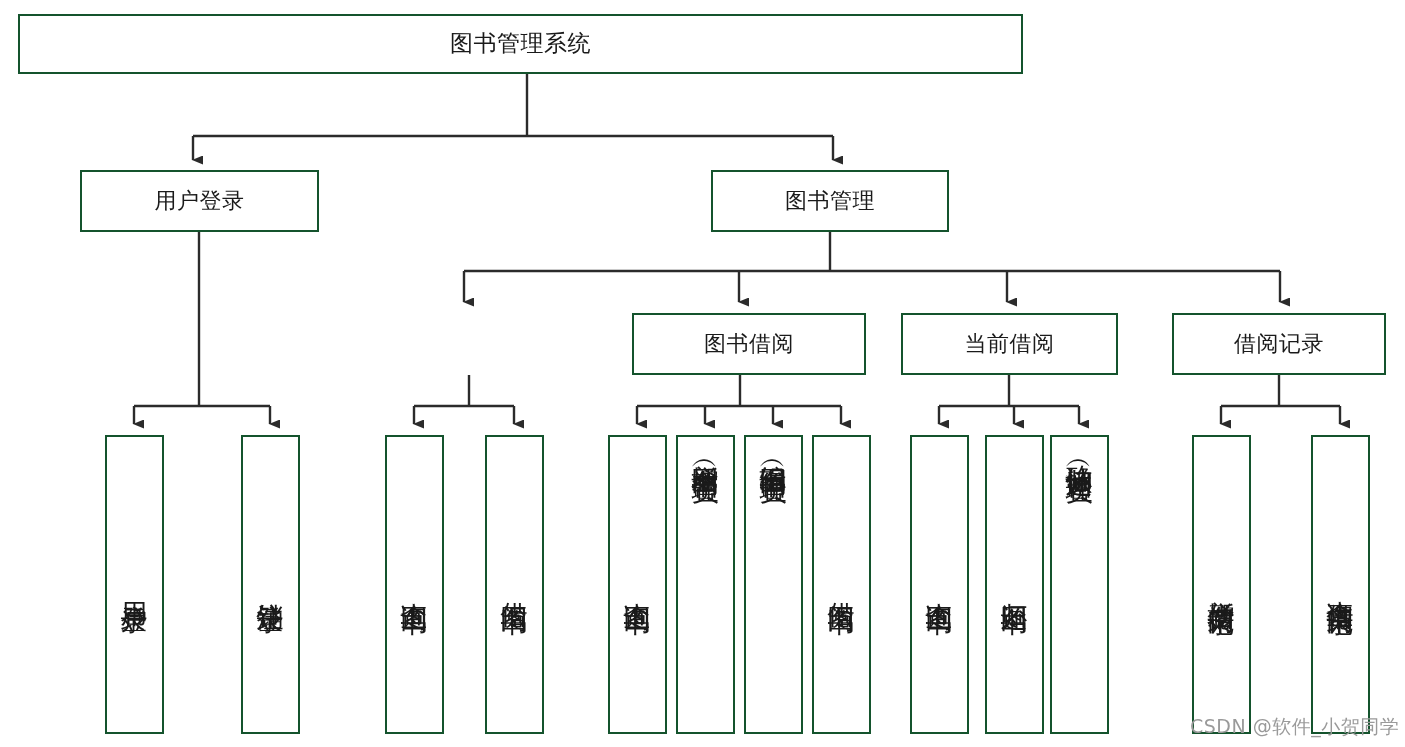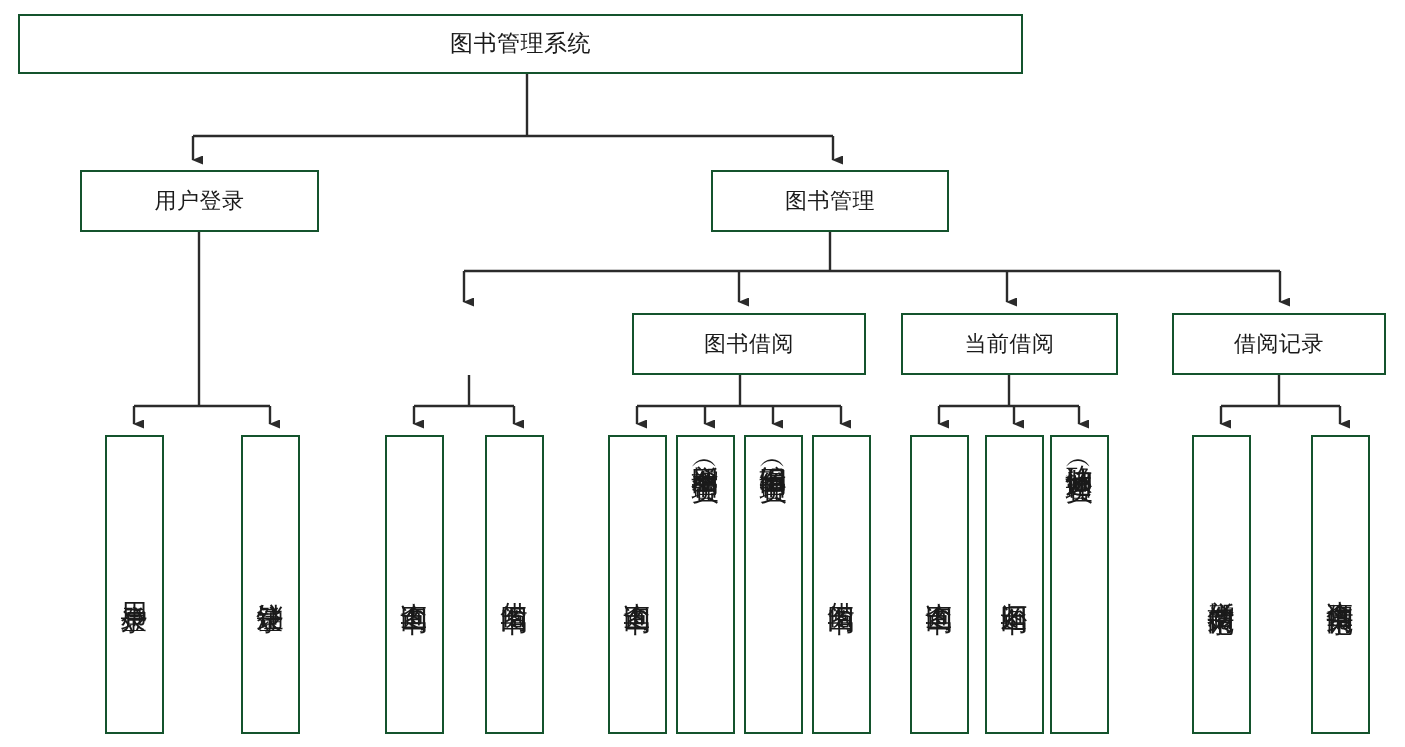--- a/index.html
+++ b/index.html
@@ -200,14 +200,15 @@
     <span class="node-label">确认归还（管理员）</span>
   </div>
 
   <div class="node v-node centered" style="left:1192px; top:435px; width:59px; height:299px;">
     <span class="node-label">新增借阅记录</span>
   </div>
   <div class="node v-node centered" style="left:1311px; top:435px; width:59px; height:299px;">
     <span class="node-label">查询借阅记录</span>
   </div>
 
+  <div class="watermark" style="left:1190px; top:714px;">CSDN @软件_小贺同学</div>
 
 </div>
 
 </body></html>

